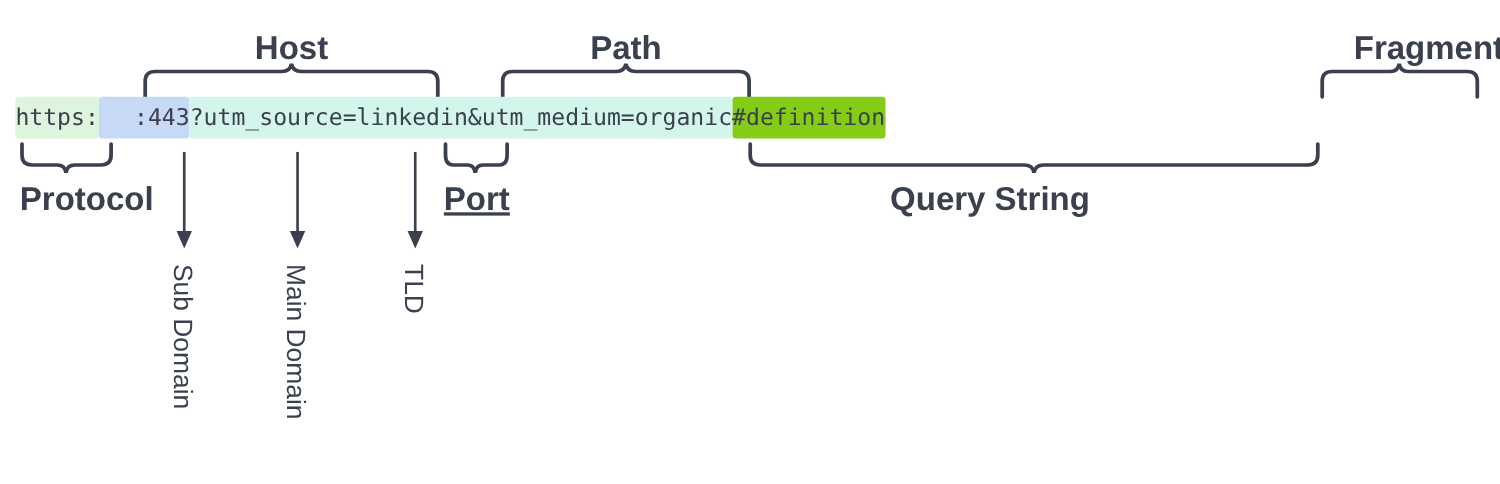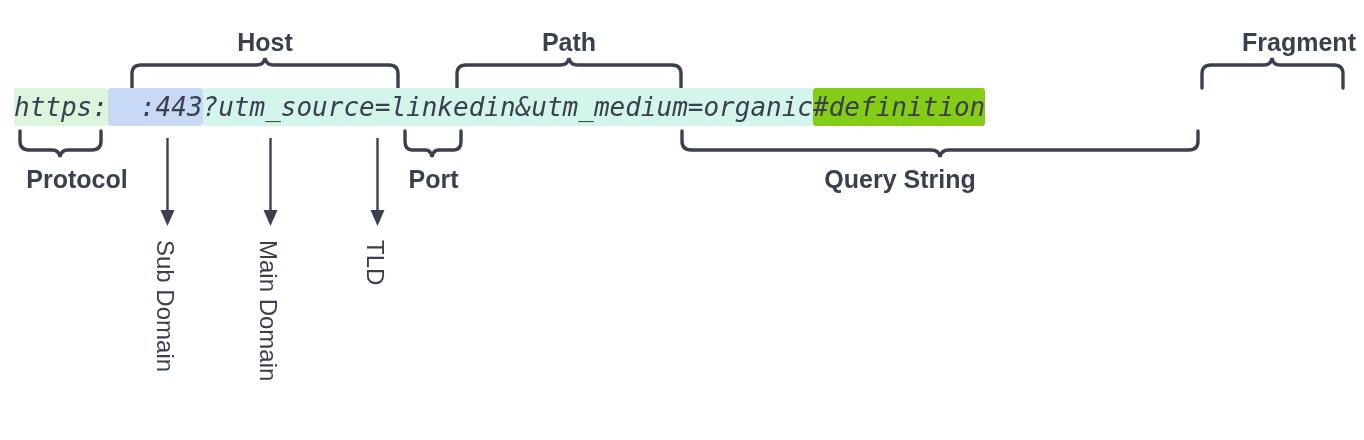--- a/index.html
+++ b/index.html
@@ -23,43 +23,42 @@
     position: absolute;
     left: 14px;
     top: 88px;
     height: 38px;
     display: flex;
     align-items: center;
     white-space: pre;
   }
   .seg {
     font-family: "DejaVu Sans Mono", monospace;
-    font-size: 26px;
+    font-size: 21px;
     line-height: 38px;
     height: 38px;
     color: #3a404e;
     display: inline-block;
     white-space: pre;
     border-radius: 3px;
-    font-style: italic;
   }
 
   
   .brace {
     position: absolute;
   }
   .brace svg {
     display: block;
     overflow: visible;
   }
   .cap {
     position: absolute;
     font-family: "Liberation Sans", sans-serif;
     font-weight: bold;
-    font-size: 25px;
+    font-size: 30px;
     color: #3a404e;
     white-space: nowrap;
     text-align: center;
   }
 
   
   .arrow {
     position: absolute;
   }
   .arrow svg { display: block; }
@@ -113,21 +112,21 @@
       <path d="M2 0 L2 10 Q2 19 11 19 L34 19 Q41 19 42 26 Q43 19 50 19 L74 19 Q83 19 83 10 L83 0" stroke="#3a404e" stroke-width="3.4" stroke-linecap="round" fill="none"></path>
     </svg>
   </div>
   <div class="cap" style="left:18px; top:165px; width:118px;">Protocol</div>
 
   <div class="brace" style="left:403px; top:131px;">
     <svg width="60" height="26" viewBox="0 0 60 26" fill="none">
       <path d="M2 0 L2 10 Q2 19 9 19 L22 19 Q28 19 29 26 Q30 19 36 19 L51 19 Q58 19 58 10 L58 0" stroke="#3a404e" stroke-width="3.4" stroke-linecap="round" fill="none"></path>
     </svg>
   </div>
-  <div class="cap" style="left:396px; top:165px; width:75px;">Port</div>
+  <div class="cap" style="left:396px; top:165px; width:75px;text-decoration:underline;">Port</div>
 
   <div class="brace" style="left:680px; top:131px;">
     <svg width="520" height="26" viewBox="0 0 520 26" fill="none">
       <path d="M2 0 L2 10 Q2 19 11 19 L251 19 Q259 19 260 26 Q261 19 269 19 L509 19 Q518 19 518 10 L518 0" stroke="#3a404e" stroke-width="3.4" stroke-linecap="round" fill="none"></path>
     </svg>
   </div>
   <div class="cap" style="left:640px; top:165px; width:520px;">Query String</div>
 
   <div class="arrow" style="left:158px; top:138px;">
     <svg width="20" height="90" viewBox="0 0 20 90" fill="none">

